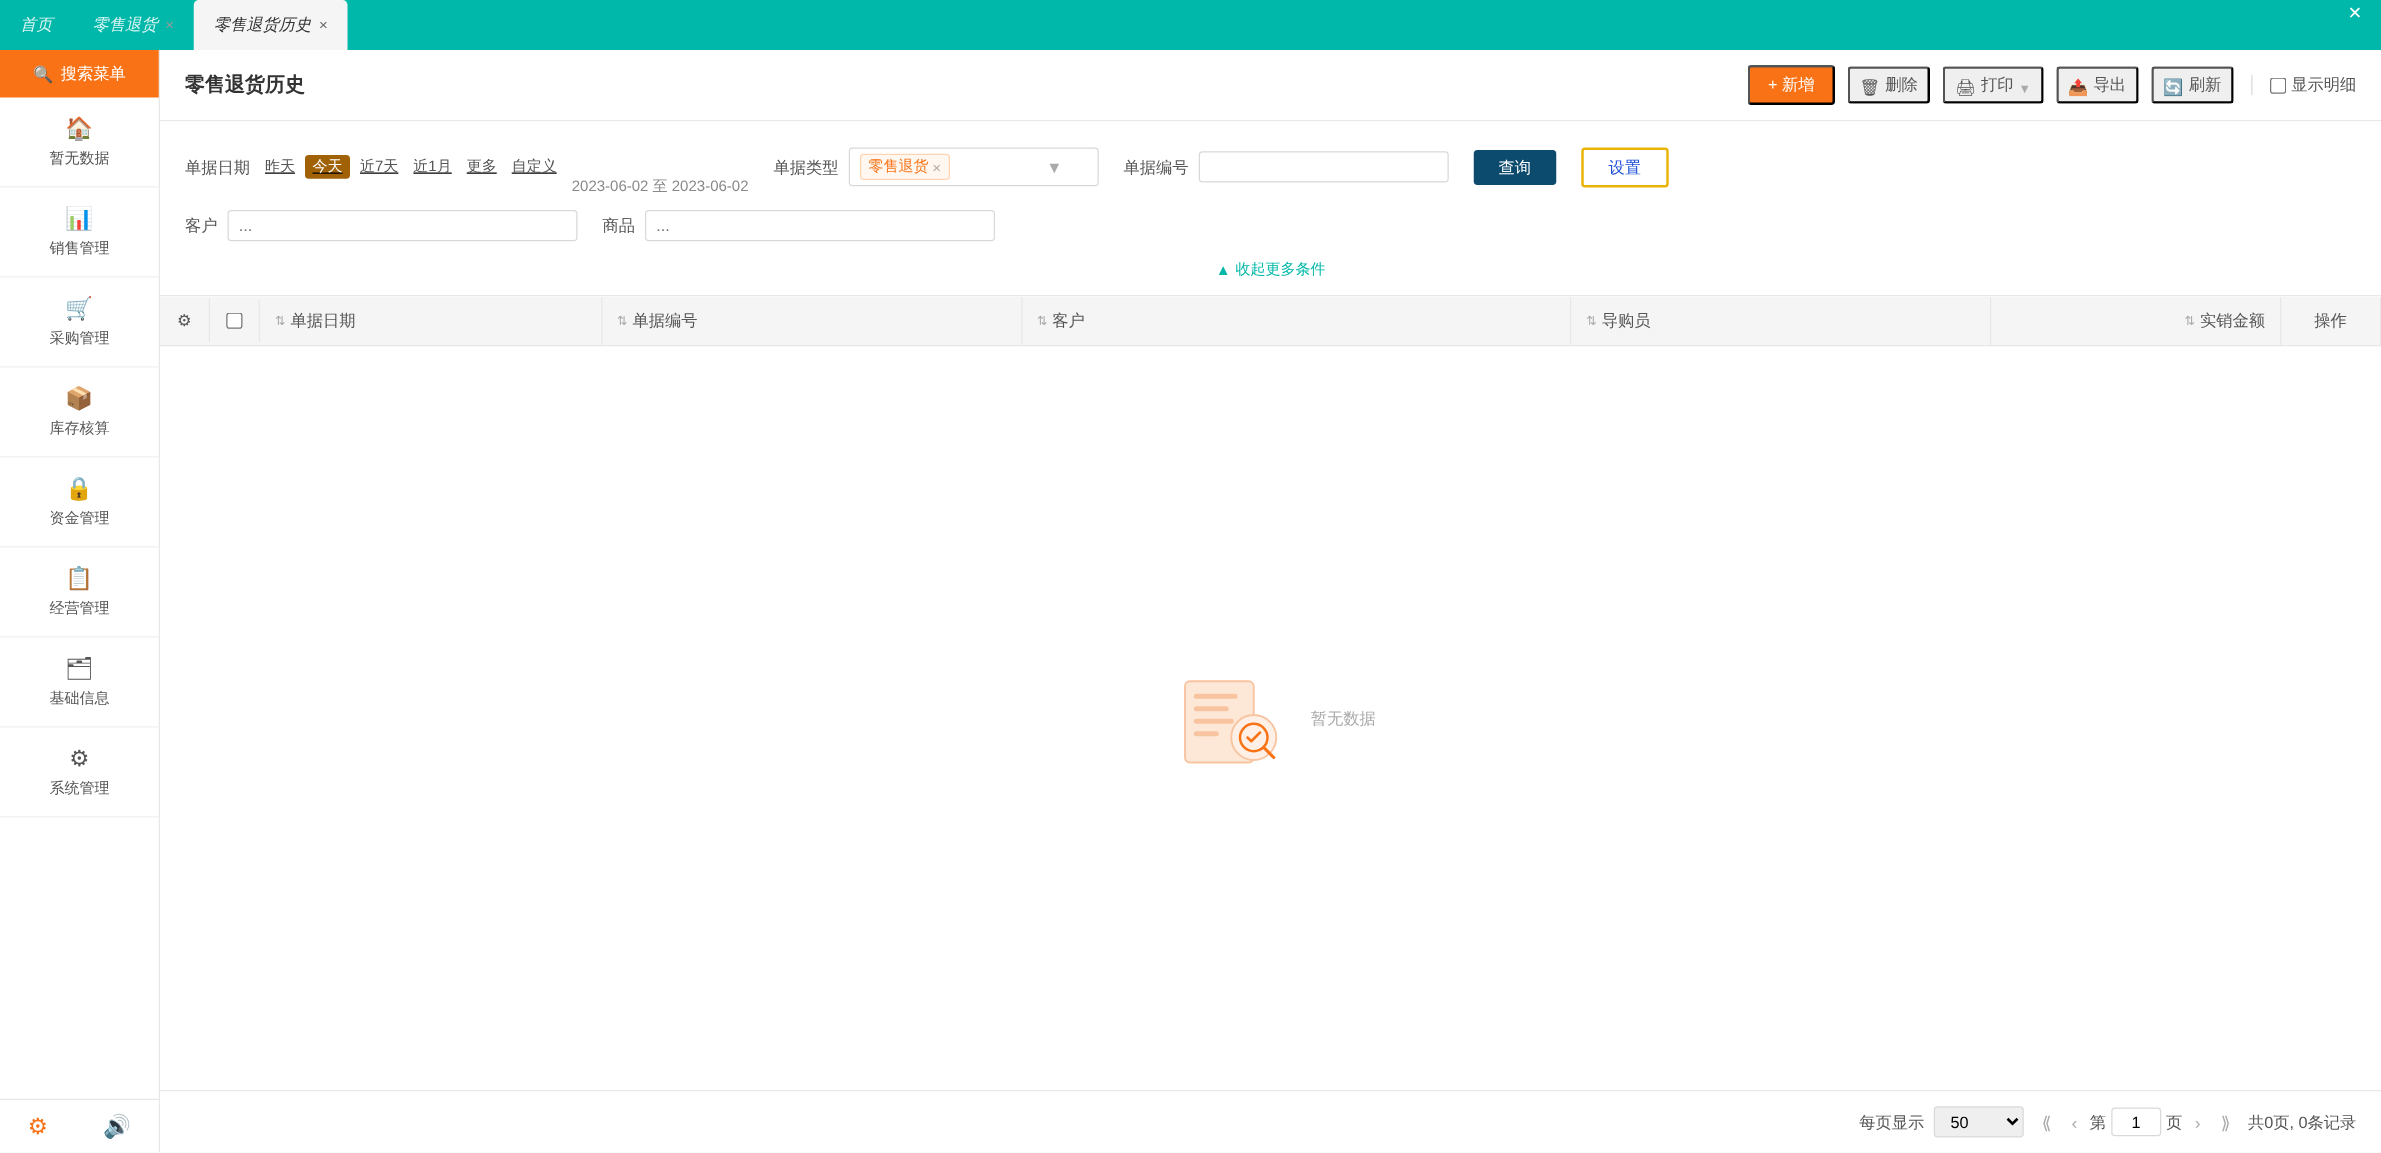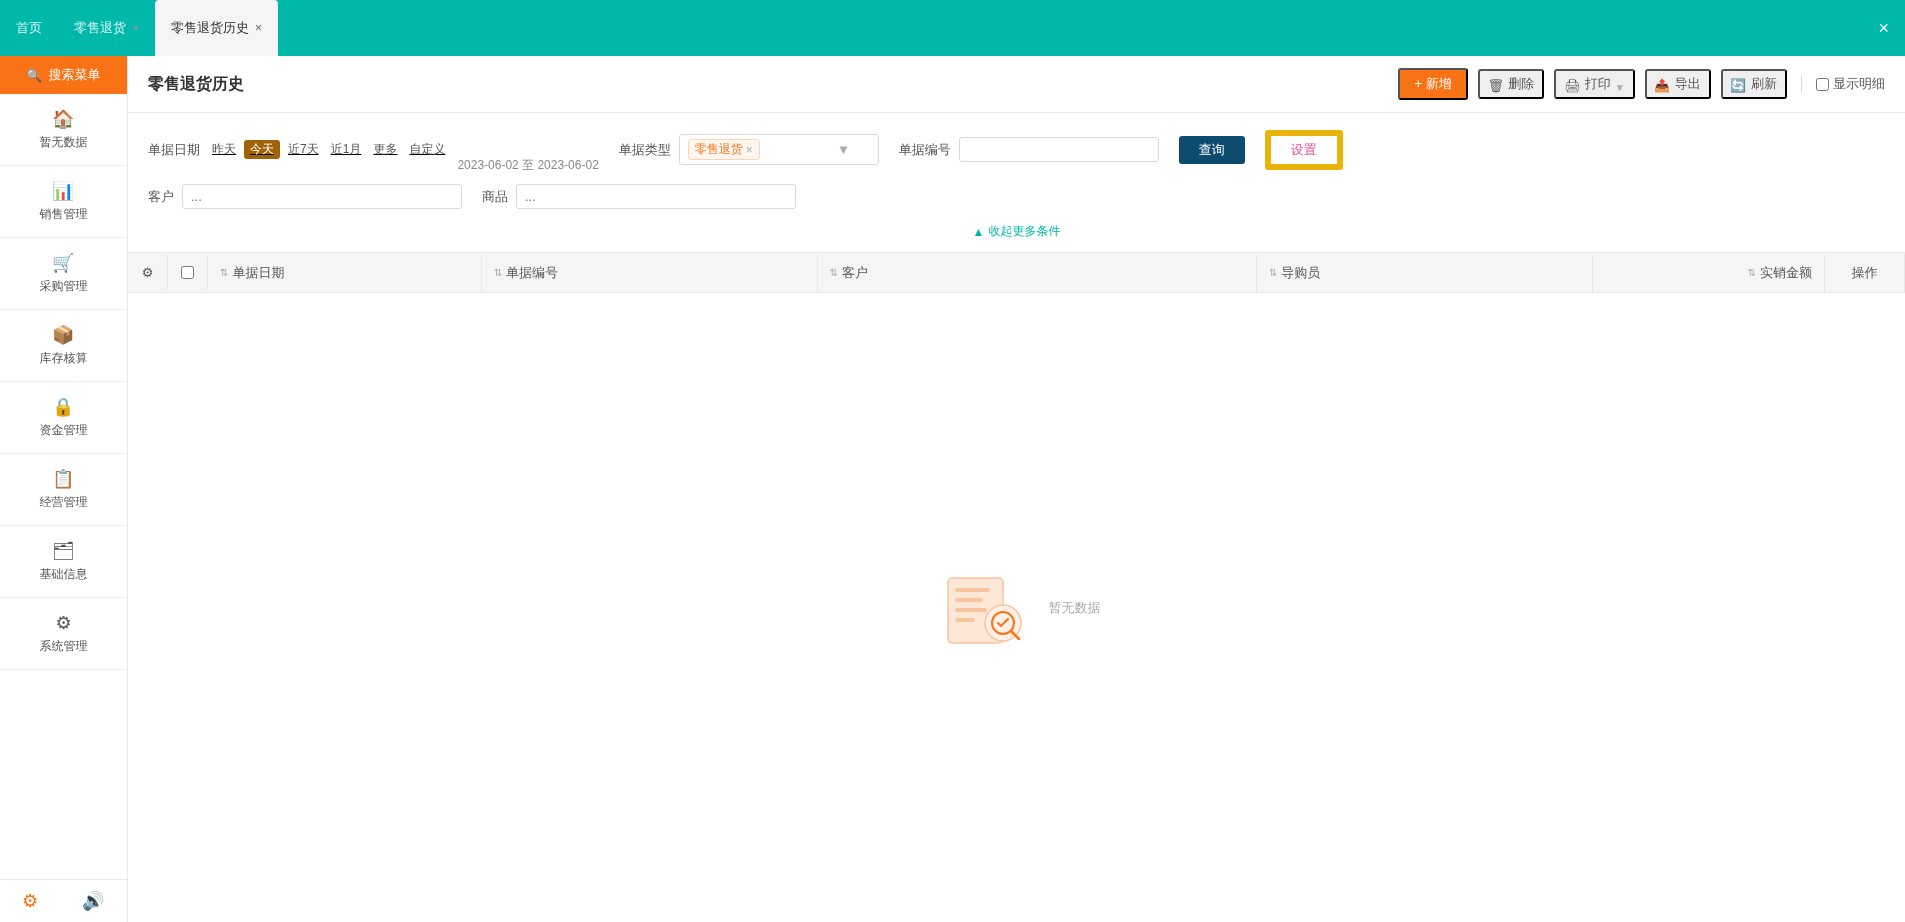--- a/index.html
+++ b/index.html
@@ -1,19 +1,19 @@
 <!DOCTYPE html>
 <html><head>
   <meta charset="utf-8">
   <style>
     * { margin: 0; padding: 0; box-sizing: border-box; }
     body { font-family: 'Microsoft YaHei', sans-serif; font-size: 13px; background: #f5f5f5; display: flex; flex-direction: column; height: 922px; overflow: hidden; }
 
     
-    .top-bar { height: 56px; background: #00b8a9; display: flex; align-items: center; padding: 0; flex-shrink: 0; }
+    .top-bar { height: 40px; background: #00b8a9; display: flex; padding: 0; flex-shrink: 0; font-style: italic; }
     .top-bar-tabs { display: flex; align-items: center; flex: 1; height: 100%; }
     .top-tab { padding: 0 16px; height: 100%; display: flex; align-items: center; cursor: pointer; color: rgba(255,255,255,0.85); font-size: 13px; gap: 6px; }
     .top-tab.active { background: #f5f5f5; color: #333; border-radius: 4px 4px 0 0; }
     .top-tab .close-x { font-size: 12px; cursor: pointer; color: #999; }
     .top-tab.active .close-x { color: #666; }
     .top-bar-right { padding-right: 16px; }
     .top-bar-close { color: white; font-size: 18px; cursor: pointer; }
 
     
     .main-layout { display: flex; flex: 1; overflow: hidden; }
@@ -215,21 +215,21 @@
             <span class="chevron">▼</span>
           </div>
         </div>
 
         <div class="filter-item">
           <span class="filter-label">单据编号</span>
           <input class="filter-input" type="text" placeholder="" style="">
         </div>
 
         <button class="action-btn primary" style="background:#0c4a6e;color:white;padding:5px 20px;border:none;border-radius:3px;cursor:pointer;font-size:13px;">查询</button>
-        <button class="action-btn secondary" style="background:#fff;border:6px solid #eab308;padding:5px 20px;border-radius:3px;cursor:pointer;font-size:13px;color:#ec4899;">设置</button>
+        <button class="action-btn secondary" style="background:#fff;border:2px solid #eab308;padding:5px 20px;border-radius:3px;cursor:pointer;font-size:13px;color:#1d4ed8;">设置</button>
       </div>
 
       <div class="filter-row">
 
         <div class="filter-item">
           <span class="filter-label">客户</span>
           <input class="filter-input-wide" type="text" placeholder="..." style="">
         </div>
 
         <div class="filter-item">
@@ -290,15 +290,35 @@
             <circle cx="70" cy="65" r="18" fill="#fef0e6" stroke="#f8c4a0" stroke-width="1.5"></circle>
             <circle cx="70" cy="65" r="11" fill="none" stroke="#f97316" stroke-width="2"></circle>
             <line x1="78" y1="73" x2="86" y2="81" stroke="#f97316" stroke-width="2.5" stroke-linecap="round"></line>
             <path d="M65 65 L68 68 L75 61" stroke="#f97316" stroke-width="2" stroke-linecap="round" stroke-linejoin="round" fill="none"></path>
           </svg>
         </div>
         <span class="empty-text">暂无数据</span>
       </div>
     </div>
 
+    <div class="pagination">
+      <span class="page-size-label">每页显示</span>
+      <select class="page-size-select">
+        <option value="50">50</option>
+        <option value="100">100</option>
+        <option value="200">200</option>
+      </select>
+      <div class="page-nav">
+        <span class="page-nav-btn">⟪</span>
+        <span class="page-nav-btn">‹</span>
+        <div class="page-info">
+          <span>第</span>
+          <input class="page-input" type="text" value="1" style="">
+          <span>页</span>
+        </div>
+        <span class="page-nav-btn">›</span>
+        <span class="page-nav-btn">⟫</span>
+      </div>
+      <span class="total-info">共0页, 0条记录</span>
+    </div>
 
   </div>
 </div>
 
 </body></html>

